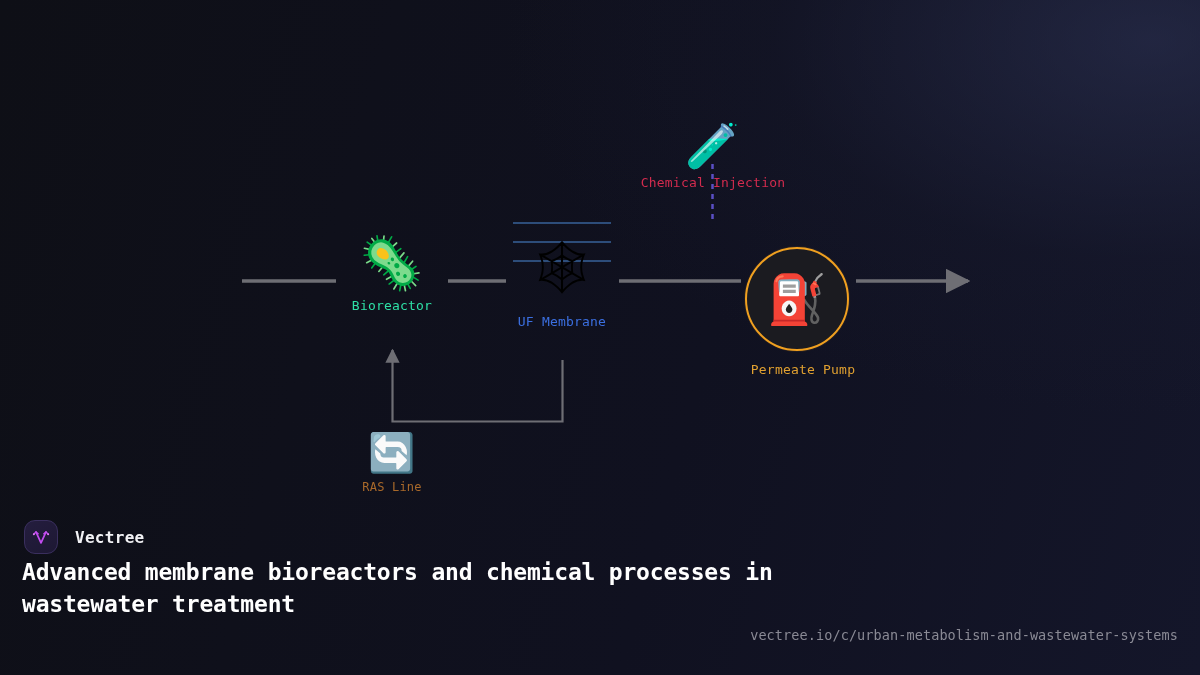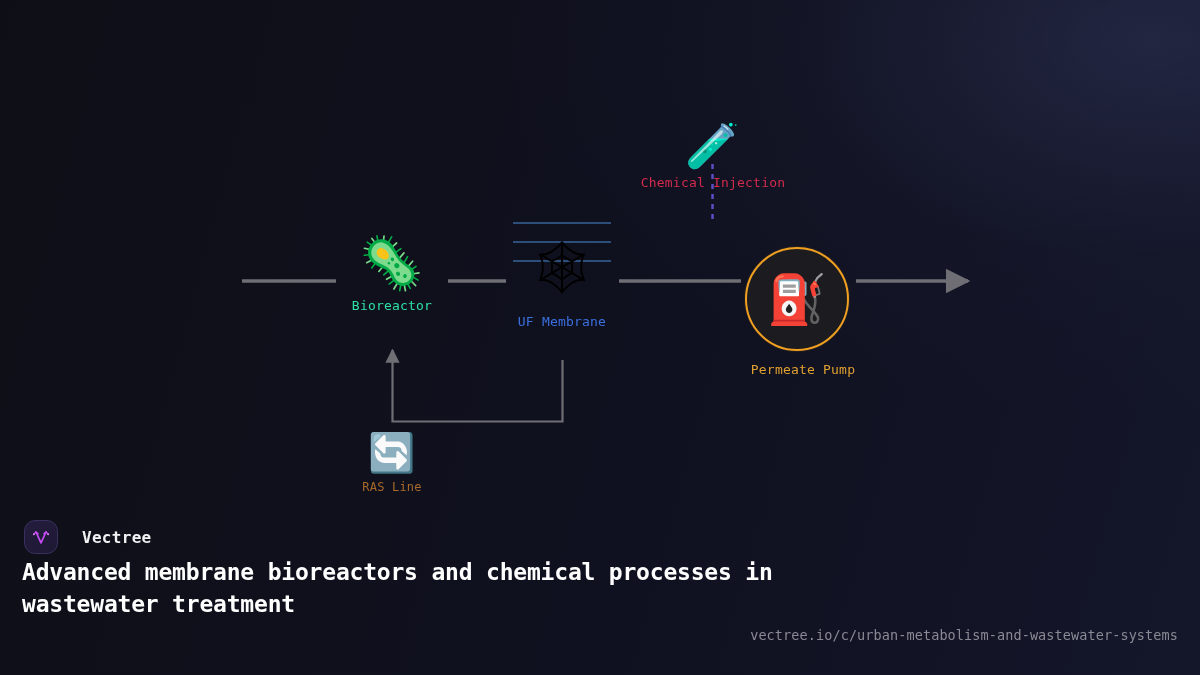--- a/index.html
+++ b/index.html
@@ -117,21 +117,21 @@
     bottom: 0;
     width: 1200px;
     height: 165px;
   }
   #brand {
     position: absolute;
     left: 24px;
     top: 10px;
     display: flex;
     align-items: center;
-    gap: 24px;
+    gap: 17px;
   }
   #brand-badge {
     width: 32px;
     height: 32px;
     border-radius: 11px;
     background: linear-gradient(150deg, #241d3e 0%, #1d1833 100%);
     border: 1px solid #3a2f5e;
     display: flex;
     align-items: center;
     justify-content: center;

